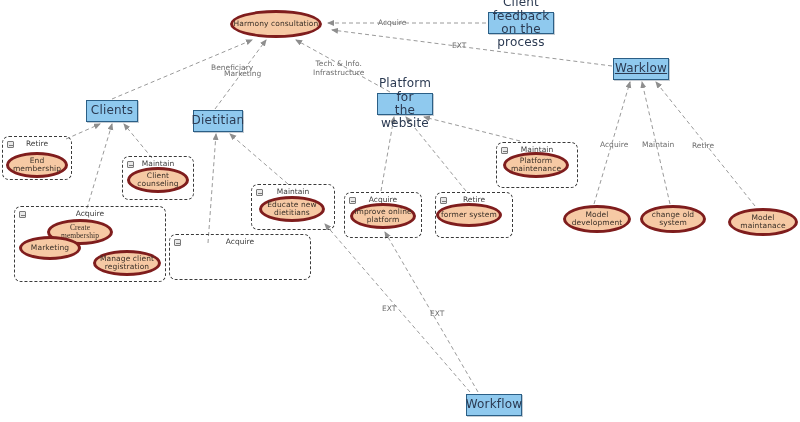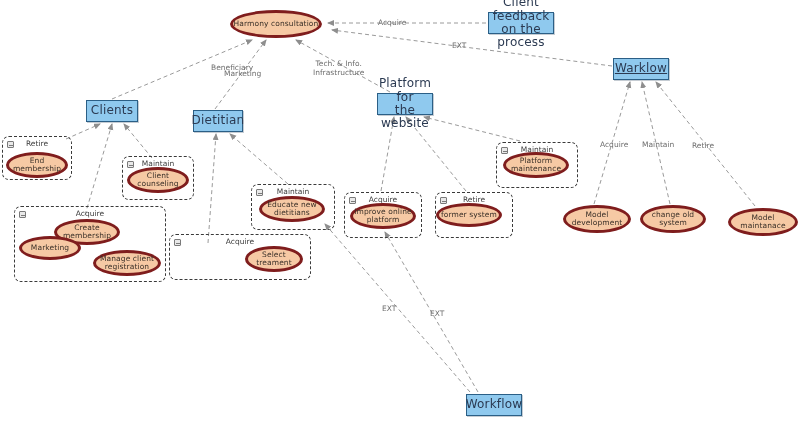--- a/index.html
+++ b/index.html
@@ -191,31 +191,29 @@
 the website</div>
 
   <div class="node box" style="left:466px;top:394px;width:56px;height:22px;">Workflow</div>
 
   <div class="node ellipse" style="left:6px;top:152px;width:62px;height:26px;">End
 membership</div>
 
   <div class="node ellipse" style="left:127px;top:167px;width:62px;height:26px;">Client
 counseling</div>
 
-  <div class="node ellipse" style="left:54px;top:219px;width:66px;height:26px;">Create
+  <div class="node ellipse" style="left:47px;top:219px;width:66px;height:26px;font-family:Liberation Serif, serif;">Create
 membership</div>
 
   <div class="node ellipse" style="left:19px;top:236px;width:62px;height:24px;">Marketing</div>
 
   <div class="node ellipse" style="left:93px;top:250px;width:68px;height:26px;">Manage client
 registration</div>
 
 
-  <div class="node ellipse" style="left:245px;top:246px;width:58px;height:26px;">Select
-treament</div>
 
   <div class="node ellipse" style="left:259px;top:196px;width:66px;height:26px;">Educate new
 dietitians</div>
 
   <div class="node ellipse" style="left:350px;top:203px;width:66px;height:26px;">Improve online
 platform</div>
 
   <div class="node ellipse" style="left:436px;top:203px;width:66px;height:24px;">former system</div>
 
   <div class="node ellipse" style="left:503px;top:152px;width:66px;height:26px;">Platform

